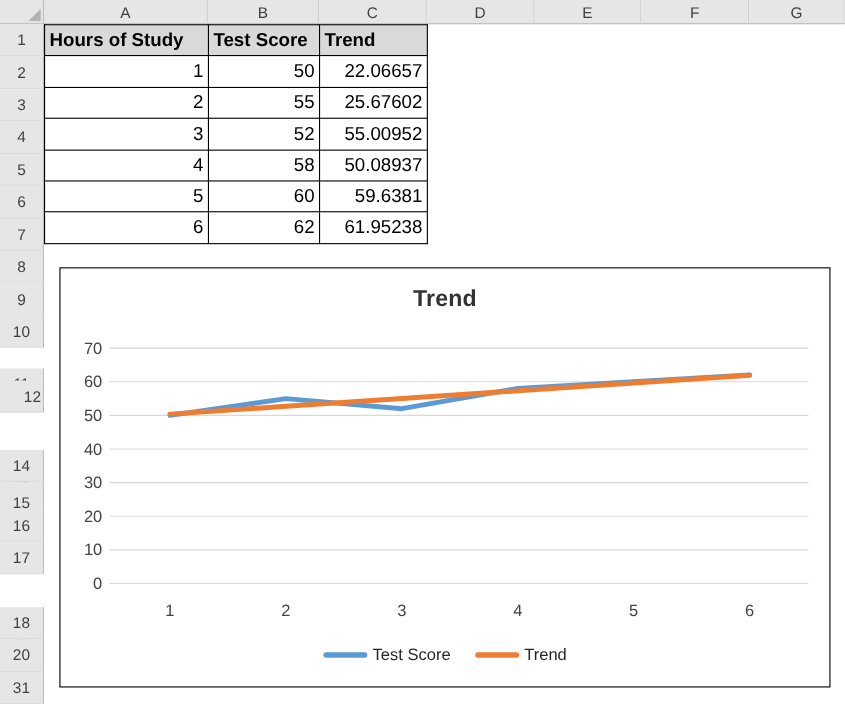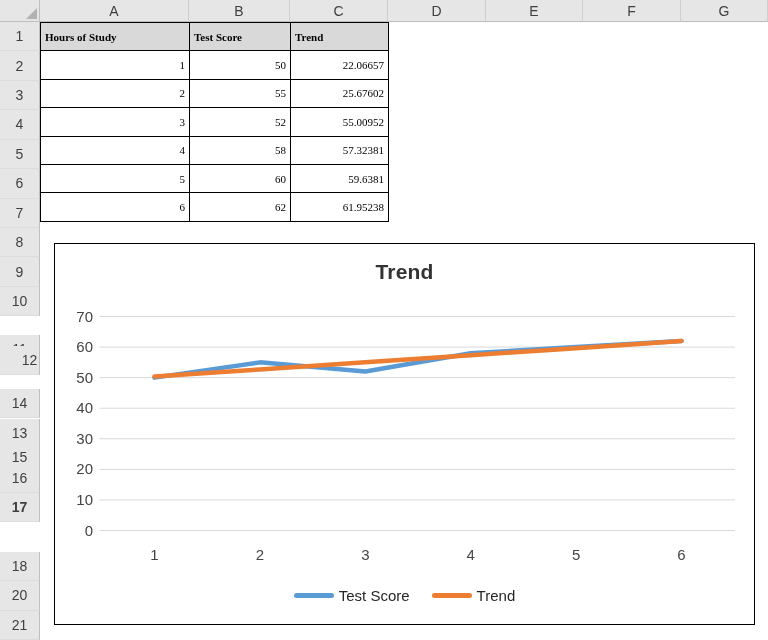--- a/index.html
+++ b/index.html
@@ -14,22 +14,22 @@
             border-left:11px solid transparent; border-bottom:11px solid #B2B2B2; }
   .colhead { position:absolute; top:0; height:22px; background:#E6E6E6;
             border-right:1px solid #CFCFCF; border-bottom:1px solid #BEBEBE;
             color:#3F3F3F; font-size:14px; display:flex; align-items:center; justify-content:center; }
   .rowhead { position:absolute; left:0; width:40px; background:#E6E6E6;
             border-right:1px solid #BEBEBE; border-bottom:1px solid #DCDCDC;
             color:#3F3F3F; font-size:14px; display:flex; align-items:center; justify-content:center; }
 
   
   .datatable { position:absolute; left:40px; top:22px; border-collapse:collapse; table-layout:fixed; }
-  .datatable td { border:1px solid #000; font-size:11px; height:28.4px; padding:0 4px;
-                  white-space:nowrap; overflow:hidden; color:#000; background:#fff;font-family:Liberation Serif, serif; }
+  .datatable td { border:1px solid #000; font-size:17px; height:28.4px; padding:0 4px;
+                  white-space:nowrap; overflow:hidden; color:#000; background:#fff; }
   .datatable tr.hdr td { background:#D9D9D9; font-weight:bold; text-align:left; }
   .datatable tr.data td { text-align:right; }
 
   
   .chart { position:absolute; left:54px; top:243px; width:701px; height:382px;
            background:#fff; border:1.5px solid #000; }
   .chart-title { position:absolute; top:16px; left:0; right:0; text-align:center;
            font-size:21px; font-weight:bold; color:#333; letter-spacing:0.2px; }
   .chart svg { position:absolute; left:0; top:0; }
   .legend { position:absolute; left:0; right:0; top:340px; height:22px;
@@ -60,28 +60,28 @@
       <div class="rowhead" style="top: 110.29px; height: 29.43px;">4</div>
       <div class="rowhead" style="top: 139.72px; height: 29.43px;">5</div>
       <div class="rowhead" style="top: 169.15px; height: 29.43px;">6</div>
       <div class="rowhead" style="top: 198.58px; height: 29.43px;">7</div>
       <div class="rowhead" style="top: 228.01px; height: 29.43px;">8</div>
       <div class="rowhead" style="top: 257.44px; height: 29.43px;">9</div>
       <div class="rowhead" style="top: 286.87px; height: 29.43px;">10</div>
       <div class="rowhead" style="top: 335px; height: 29.43px;">11</div>
       <div class="rowhead" style="top: 345.73px; height: 29.43px; padding-left: 20px;">12</div>
       <div class="rowhead" style="top: 379px; height: 29.43px; margin-top: 40px;">13</div>
-      <div class="rowhead" style="top: 389px; height: 29.43px;">14</div>
+      <div class="rowhead" style="top: 409px; height: 29.43px;">14</div>
       <div class="rowhead" style="top: 443px; height: 29.43px;">15</div>
       <div class="rowhead" style="top: 463.45px; height: 29.43px;">16</div>
-      <div class="rowhead" style="top: 492.88px; height: 29.43px; font-weight: bold;">17</div>
+      <div class="rowhead" style="top: 492.88px; height: 29.43px;">17</div>
       <div class="rowhead" style="top: 522.31px; height: 29.43px; margin-top: 42px;">18</div>
       <div class="rowhead" style="top: 551.74px; height: 29.43px;">18</div>
       <div class="rowhead" style="top: 581.17px; height: 29.43px;">20</div>
-      <div class="rowhead" style="top: 610.6px; height: 29.43px;">21</div>
+      <div class="rowhead" style="top: 610.6px; height: 29.43px;">31</div>
     </div>
 
   <table class="datatable">
     <colgroup>
         <col style="width:149px">
         <col style="width:101px">
         <col style="width:98px">
       </colgroup>
     <tbody id="tablebody">
         <tr class="hdr">
@@ -100,21 +100,21 @@
           <td>25.67602</td>
         </tr>
         <tr class="data">
           <td>3</td>
           <td>52</td>
           <td>55.00952</td>
         </tr>
         <tr class="data">
           <td>4</td>
           <td>58</td>
-          <td>57.32381</td>
+          <td>50.08937</td>
         </tr>
         <tr class="data">
           <td>5</td>
           <td>60</td>
           <td>59.6381</td>
         </tr>
         <tr class="data">
           <td>6</td>
           <td>62</td>
           <td>61.95238</td>

